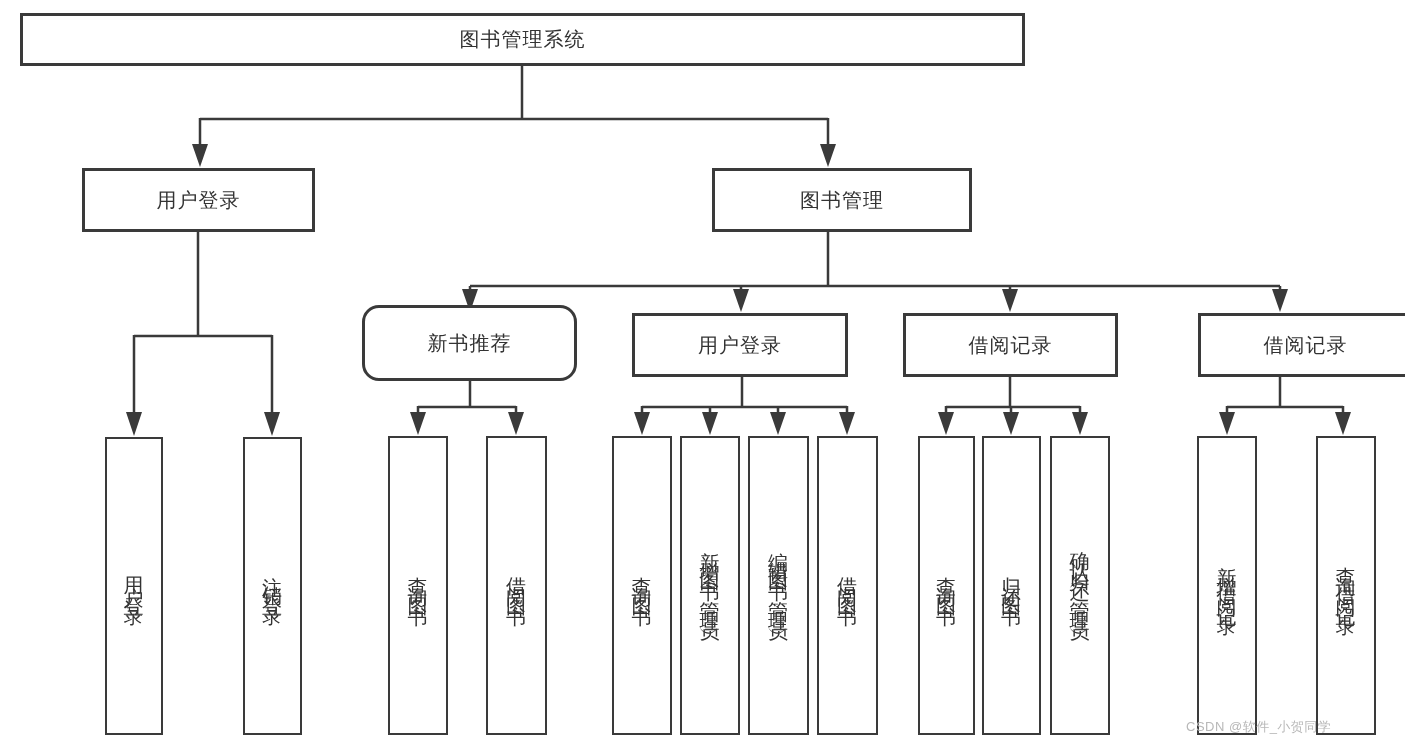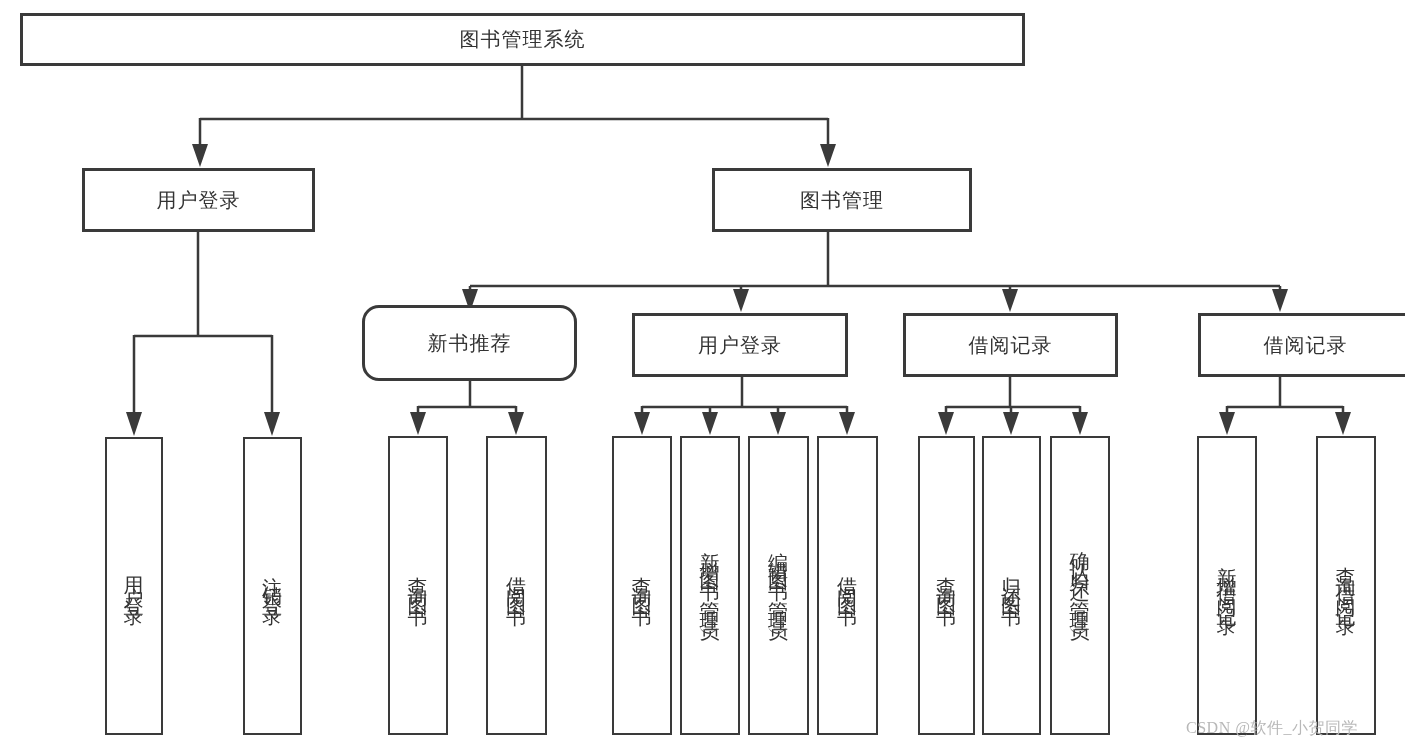--- a/index.html
+++ b/index.html
@@ -34,26 +34,25 @@
     text-orientation:mixed;
     font-size:20px;
     letter-spacing:10px;
     line-height:1;
     color:#333333;
     transform:translateY(-5px);
   }
   .watermark{
     position:absolute;
     left:1186px;top:718px;
-    font-size:16px;
+    font-size:13px;
     letter-spacing:0.5px;
     color:#b8b8b8;
     z-index:3;
     white-space:nowrap;
-    font-family:Liberation Serif, serif;
   }
 </style>
 </head>
 <body>
 
 <div class="stage">
 
   <svg class="connectors" width="1405" height="747" viewBox="0 0 1405 747">
     <g stroke="#3a3a3a" stroke-width="2.5" fill="none">
 

